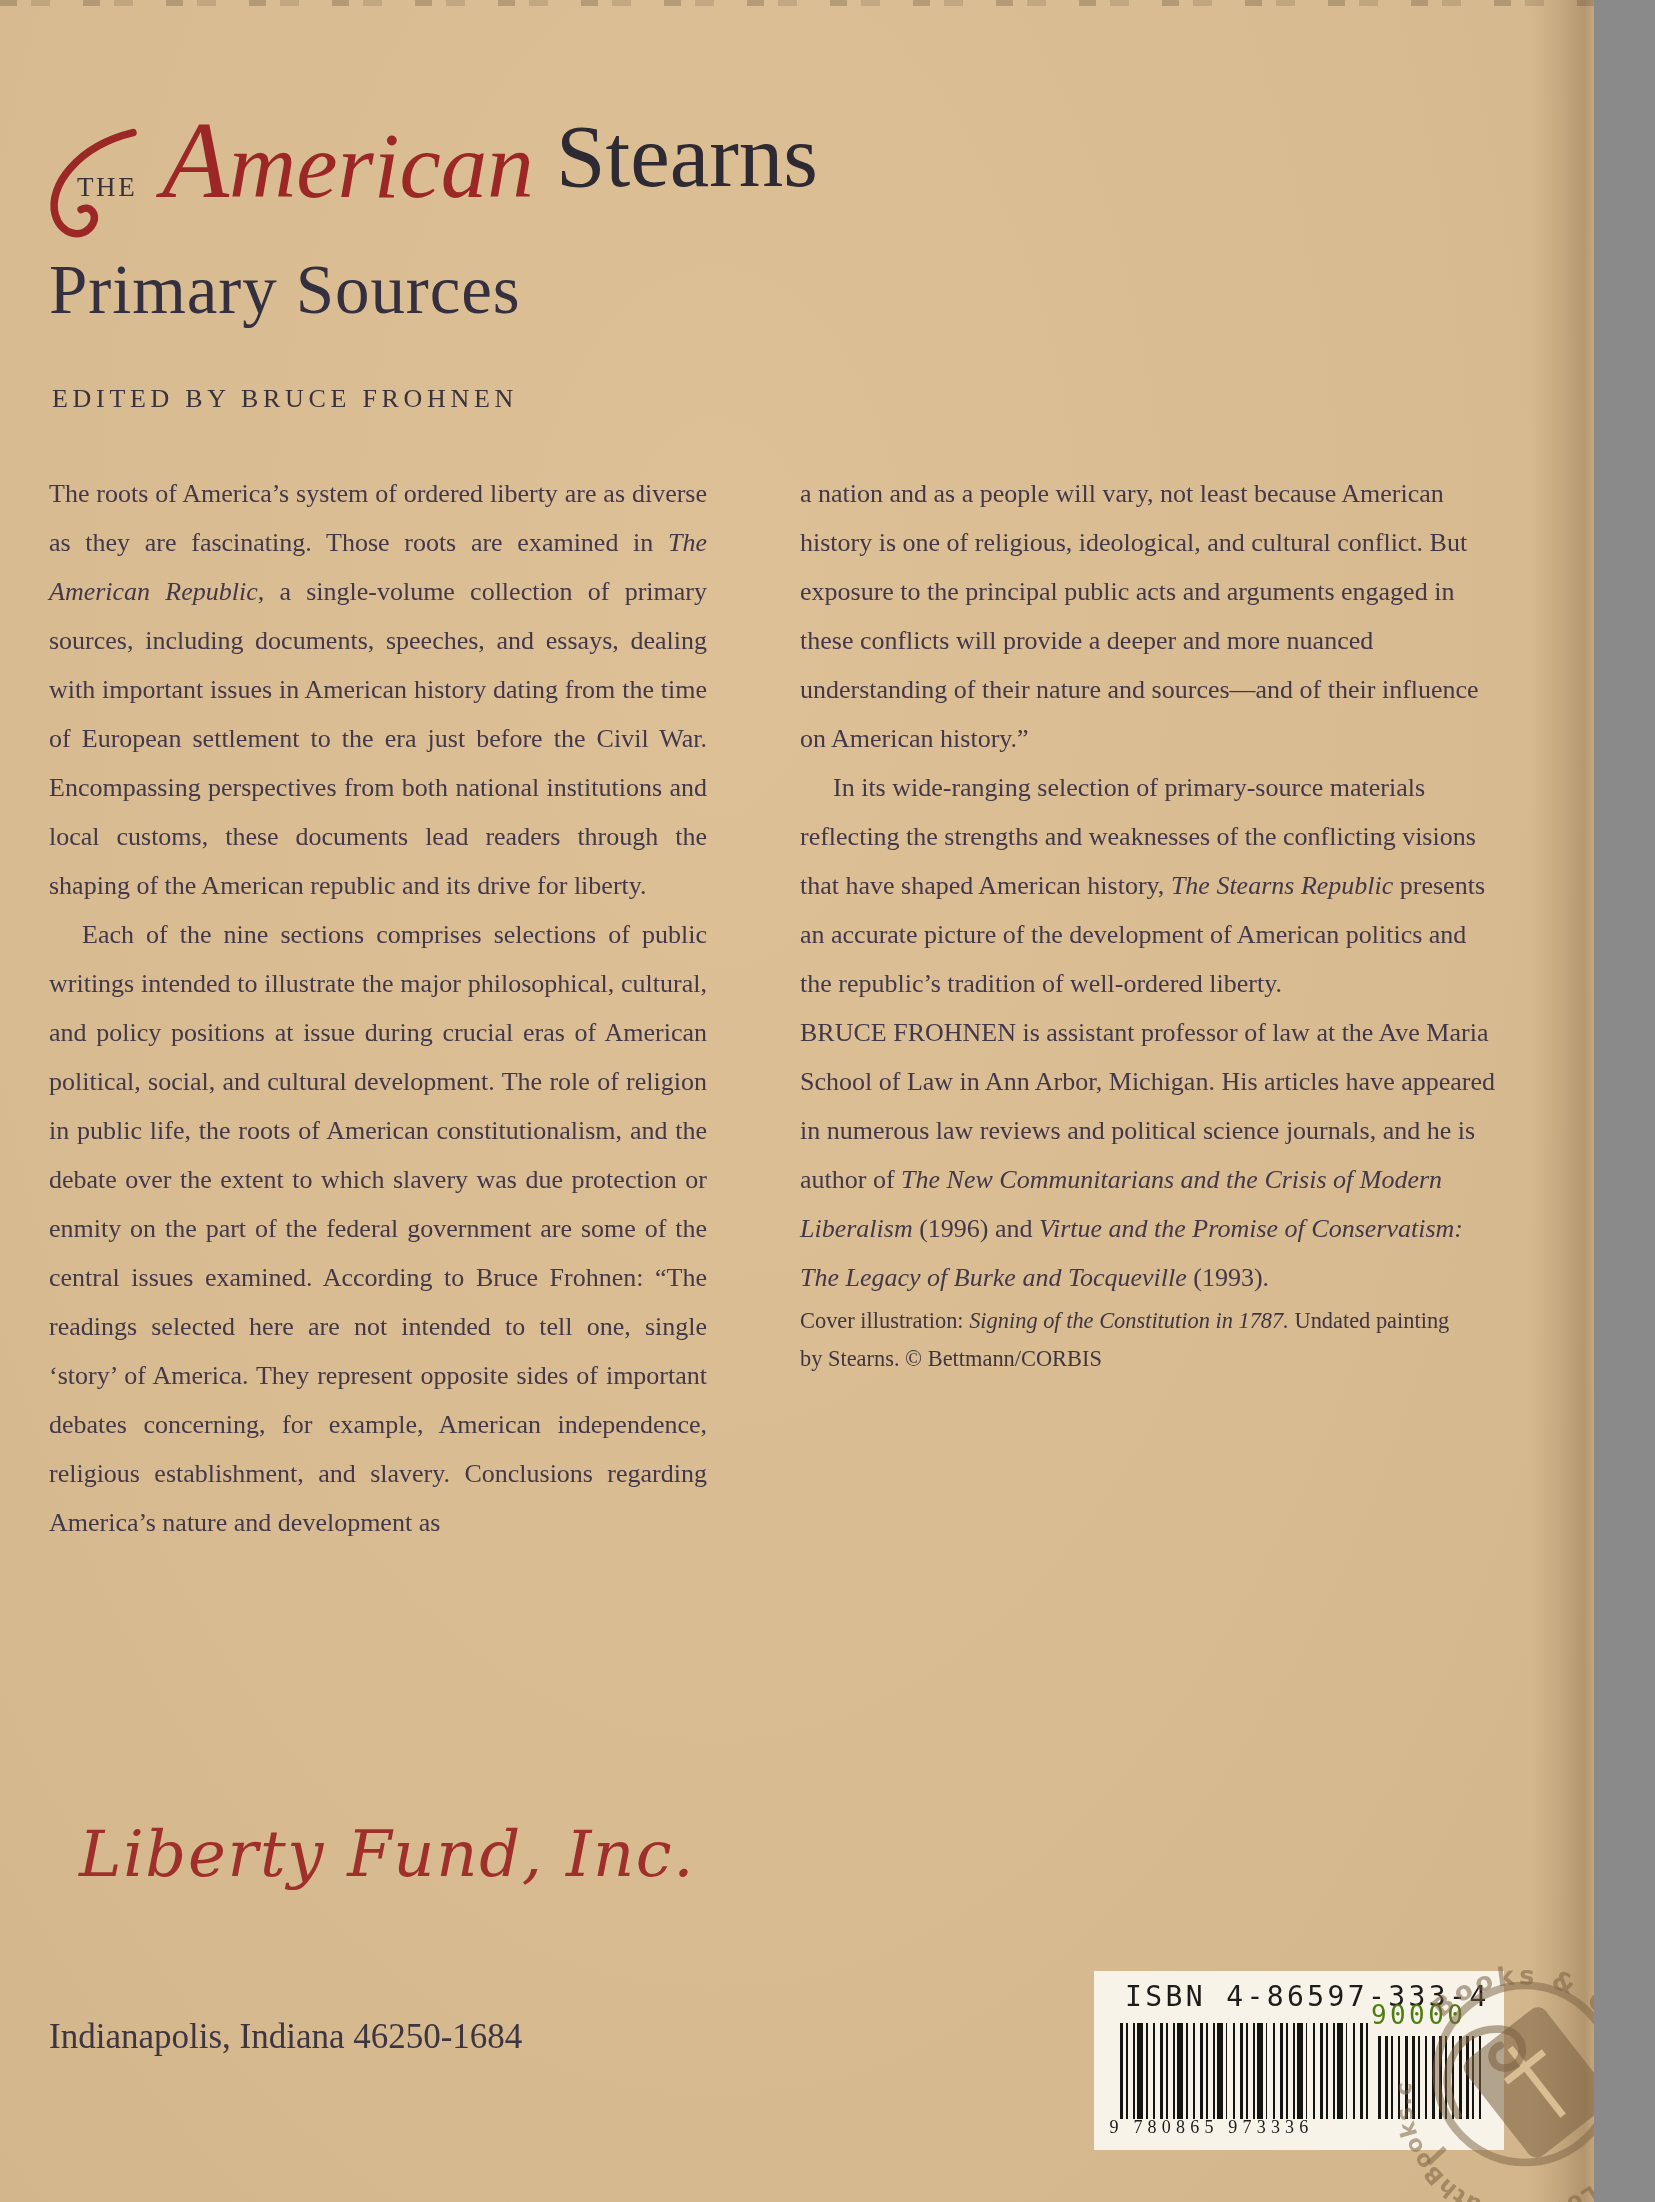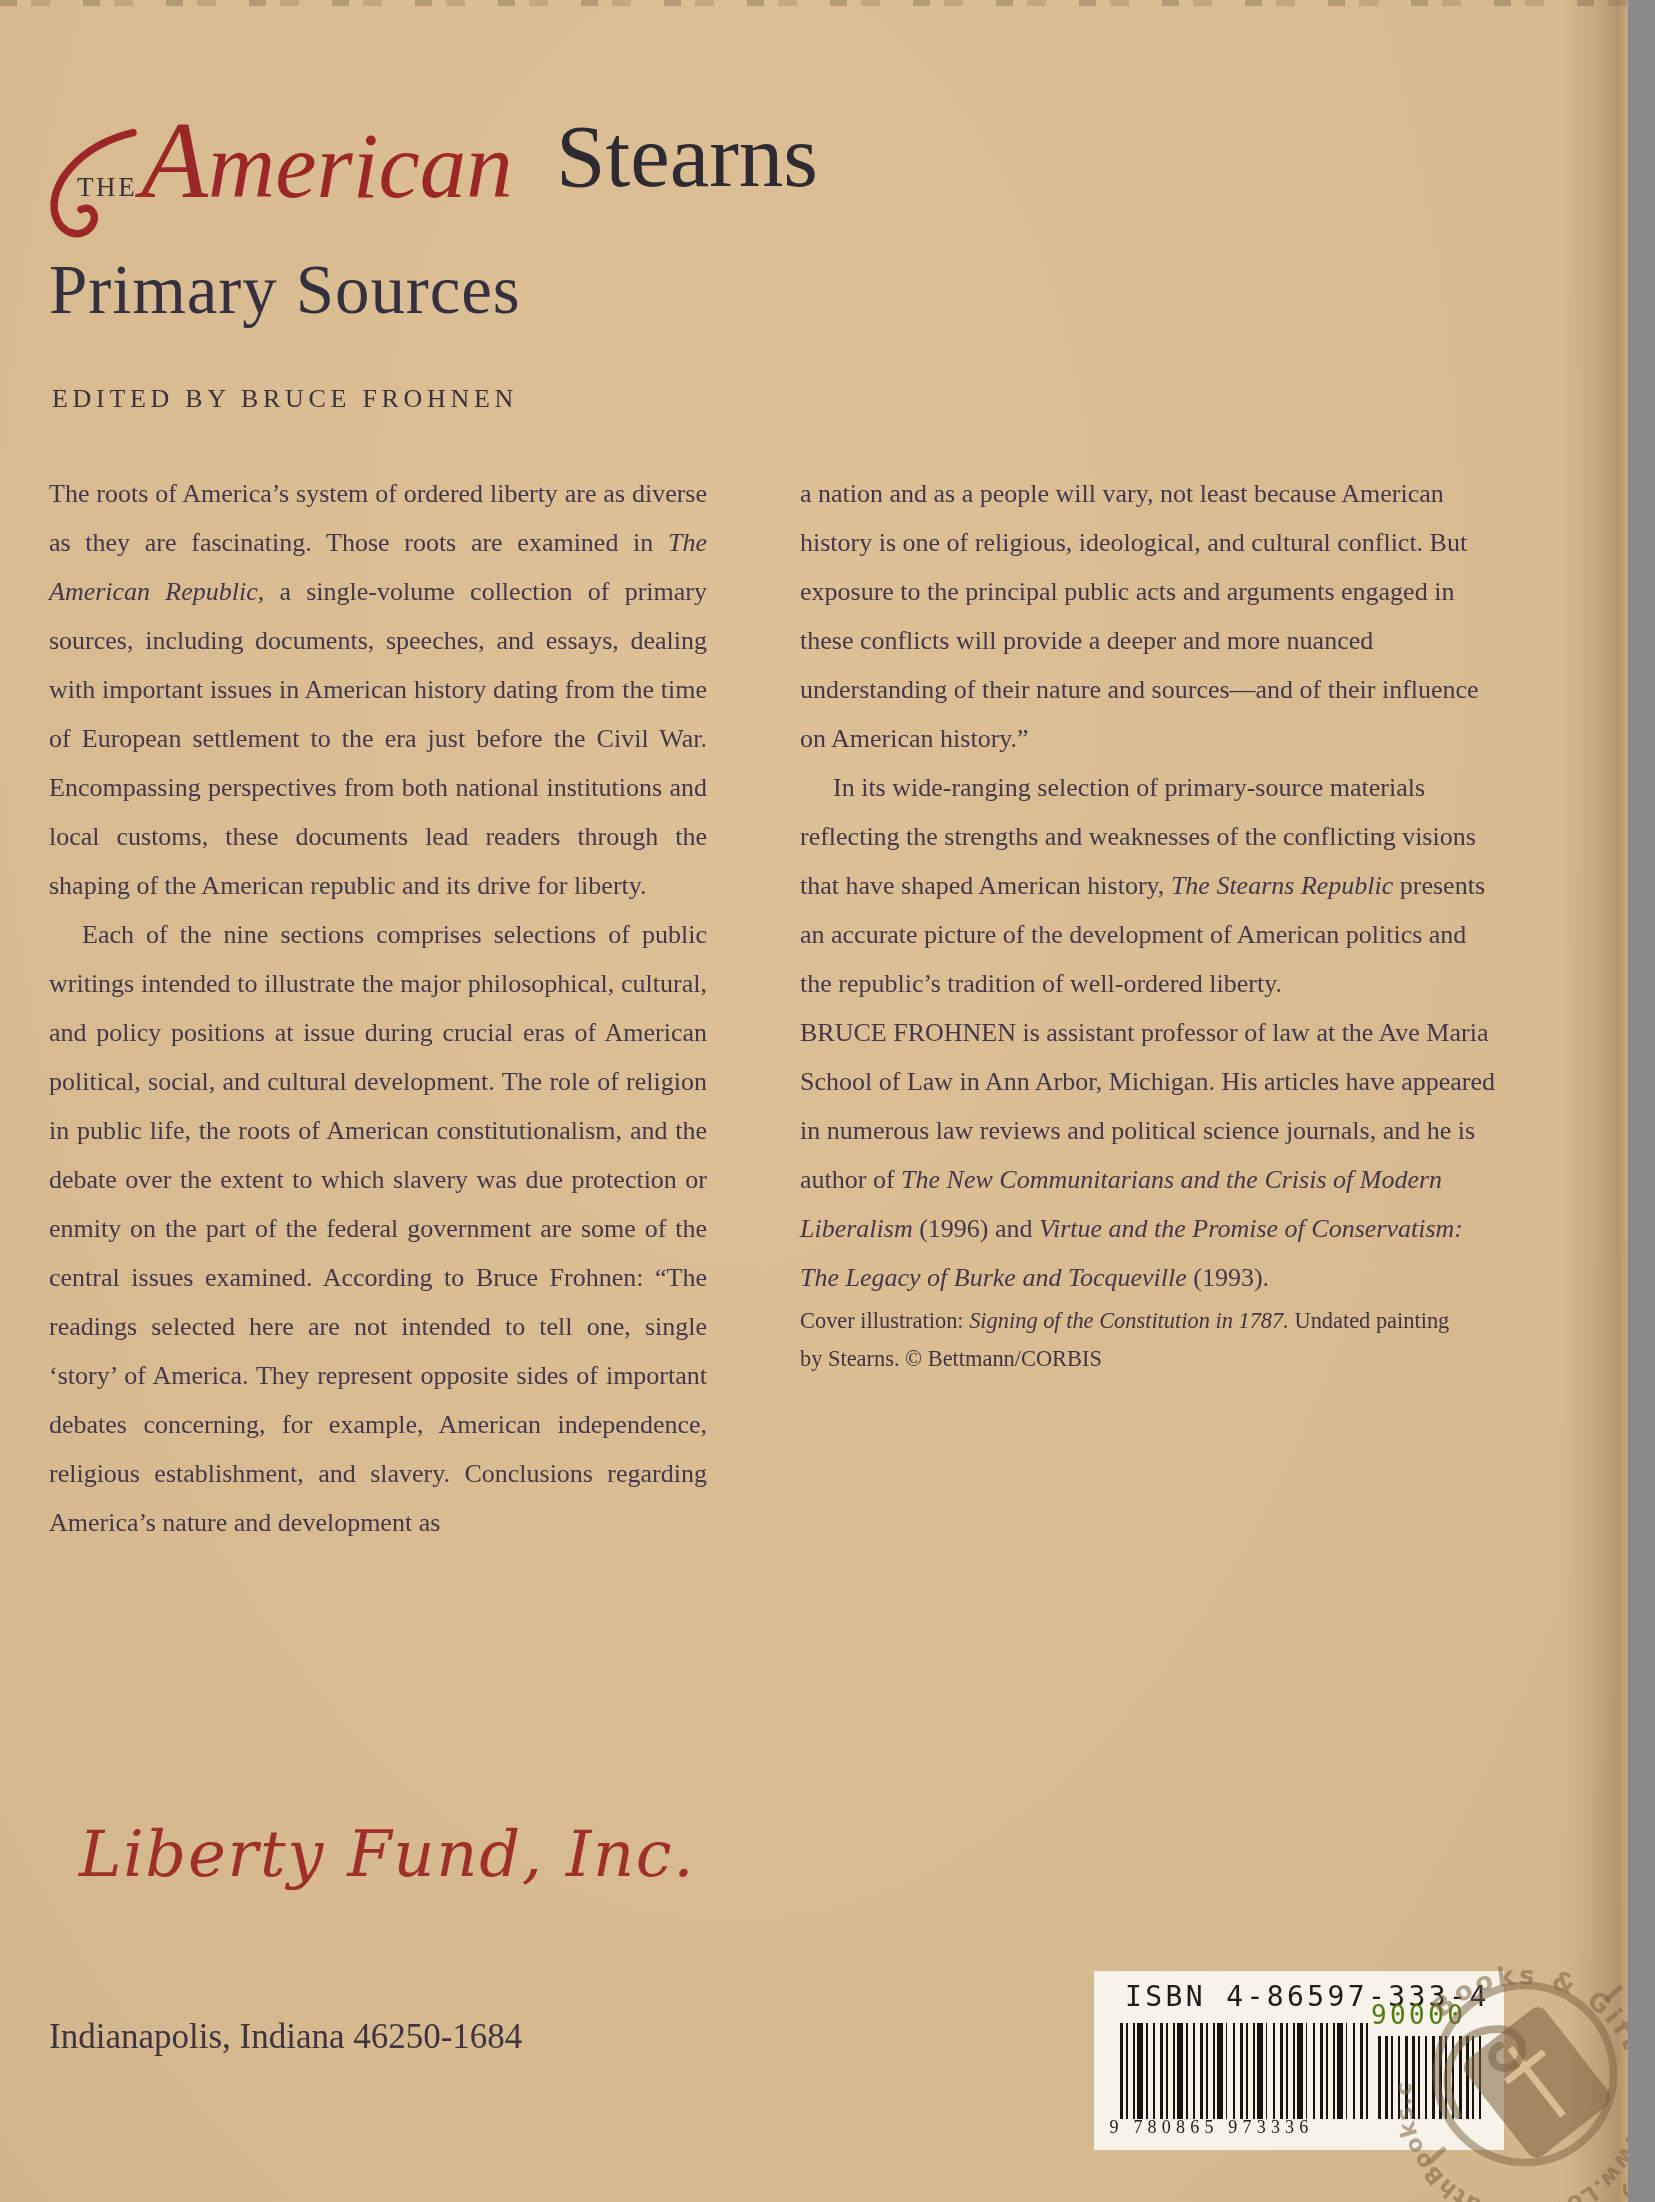--- a/index.html
+++ b/index.html
@@ -2,36 +2,35 @@
 <html style="font-size:13.8px"><head>
 <meta charset="utf-8">
 <style>
   html,body{margin:0;padding:0;background:#8a8a8a;}
   .page{
     position:relative;
     width:1594px;height:2203px;
     background:radial-gradient(ellipse at 45% 28%, #dec096 0%, #d8bb90 55%, #d2b58a 100%);
     overflow:hidden;
     font-family:"Liberation Serif", serif;
-    padding-left:34px;
   }
   .abs{position:absolute;}
   
   .scan-dashes{left:0;top:0;width:100%;height:6px;opacity:.55;
     background:repeating-linear-gradient(90deg,
       rgba(80,66,50,.5) 0 17px, rgba(80,66,50,0) 17px 31px,
       rgba(80,66,50,.32) 31px 50px, rgba(80,66,50,0) 50px 83px);}
   .edge-shade{right:0;top:0;width:64px;height:100%;
     background:linear-gradient(to right, rgba(123,92,58,0) 0%,
       rgba(123,92,58,.16) 45%, rgba(103,75,45,.30) 85%, rgba(143,112,75,.22) 100%);}
   
   .logo{left:43px;top:100px;width:1032px;height:146px;}
   .swash{left:0;top:26px;width:103px;height:117px;}
   .logo-the{left:34px;top:72px;font-size:27px;letter-spacing:2.6px;color:#37323b;}
-  .logo-american{left:98px;top:-5.2px;font-style:italic;font-size:93px;color:#9b2826;line-height:1.2;}
+  .logo-american{left:119px;top:-5.2px;font-style:italic;font-size:93px;color:#9b2826;line-height:1.2;}
   .logo-american::first-letter{font-size:118%;}
   .logo-republic{left:513px;top:3.4px;font-size:89px;color:#2d2a33;line-height:1.2;}
   .subtitle{left:49px;top:251px;font-size:69px;color:#34303f;letter-spacing:0.9px;}
   .edited-by{left:52px;top:384px;font-size:26px;letter-spacing:4.7px;color:#3a333d;}
   
   .col{font-size:26px;line-height:49px;color:#42384a;}
   .col p{margin:0;}
   .col-left{left:49px;top:469px;width:658px;text-align:justify;}
   .col-right{left:800px;top:469px;width:697px;text-align:left;}
   .indent{text-indent:33px;}

